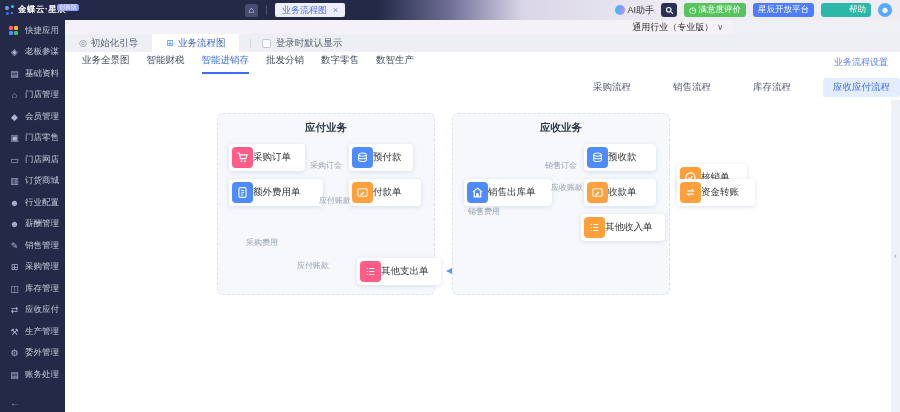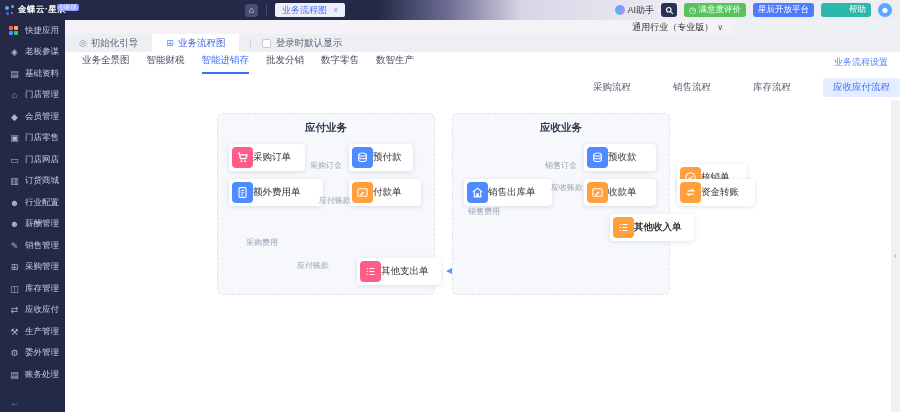--- a/index.html
+++ b/index.html
@@ -363,21 +363,21 @@
       </div>
       <div class="node" style="left: 519px; top: 79px; width: 72px;">
         <div class="nic" style="background: rgb(255, 160, 60);">
           <svg viewBox="0 0 24 24">
             <rect x="3.5" y="5" width="17" height="14" rx="2" fill="none" stroke="#fff" stroke-width="2"></rect>
             <path d="M8 15.5l5.5-5.5 2 2-5.5 5.5H8z" fill="#fff"></path>
           </svg>
         </div>
         <span class="nlabel">收款单</span>
       </div>
-      <div class="node" style="left: 545px; top: 114px; width: 84px; font-weight: bold;">
+      <div class="node" style="left: 516px; top: 114px; width: 84px;">
         <div class="nic" style="background: rgb(255, 160, 60);">
           <svg viewBox="0 0 24 24">
             <path d="M5 6.5h2M10 6.5h9M5 12h2M10 12h9M5 17.5h2M10 17.5h9" stroke="#fff" stroke-width="2.1"></path>
           </svg>
         </div>
         <span class="nlabel">其他收入单</span>
       </div>
       <div class="node" style="left: 612px; top: 44px; width: 70px; margin-top: 20px;">
         <div class="nic" style="background: rgb(255, 160, 60);">
           <svg viewBox="0 0 24 24">

